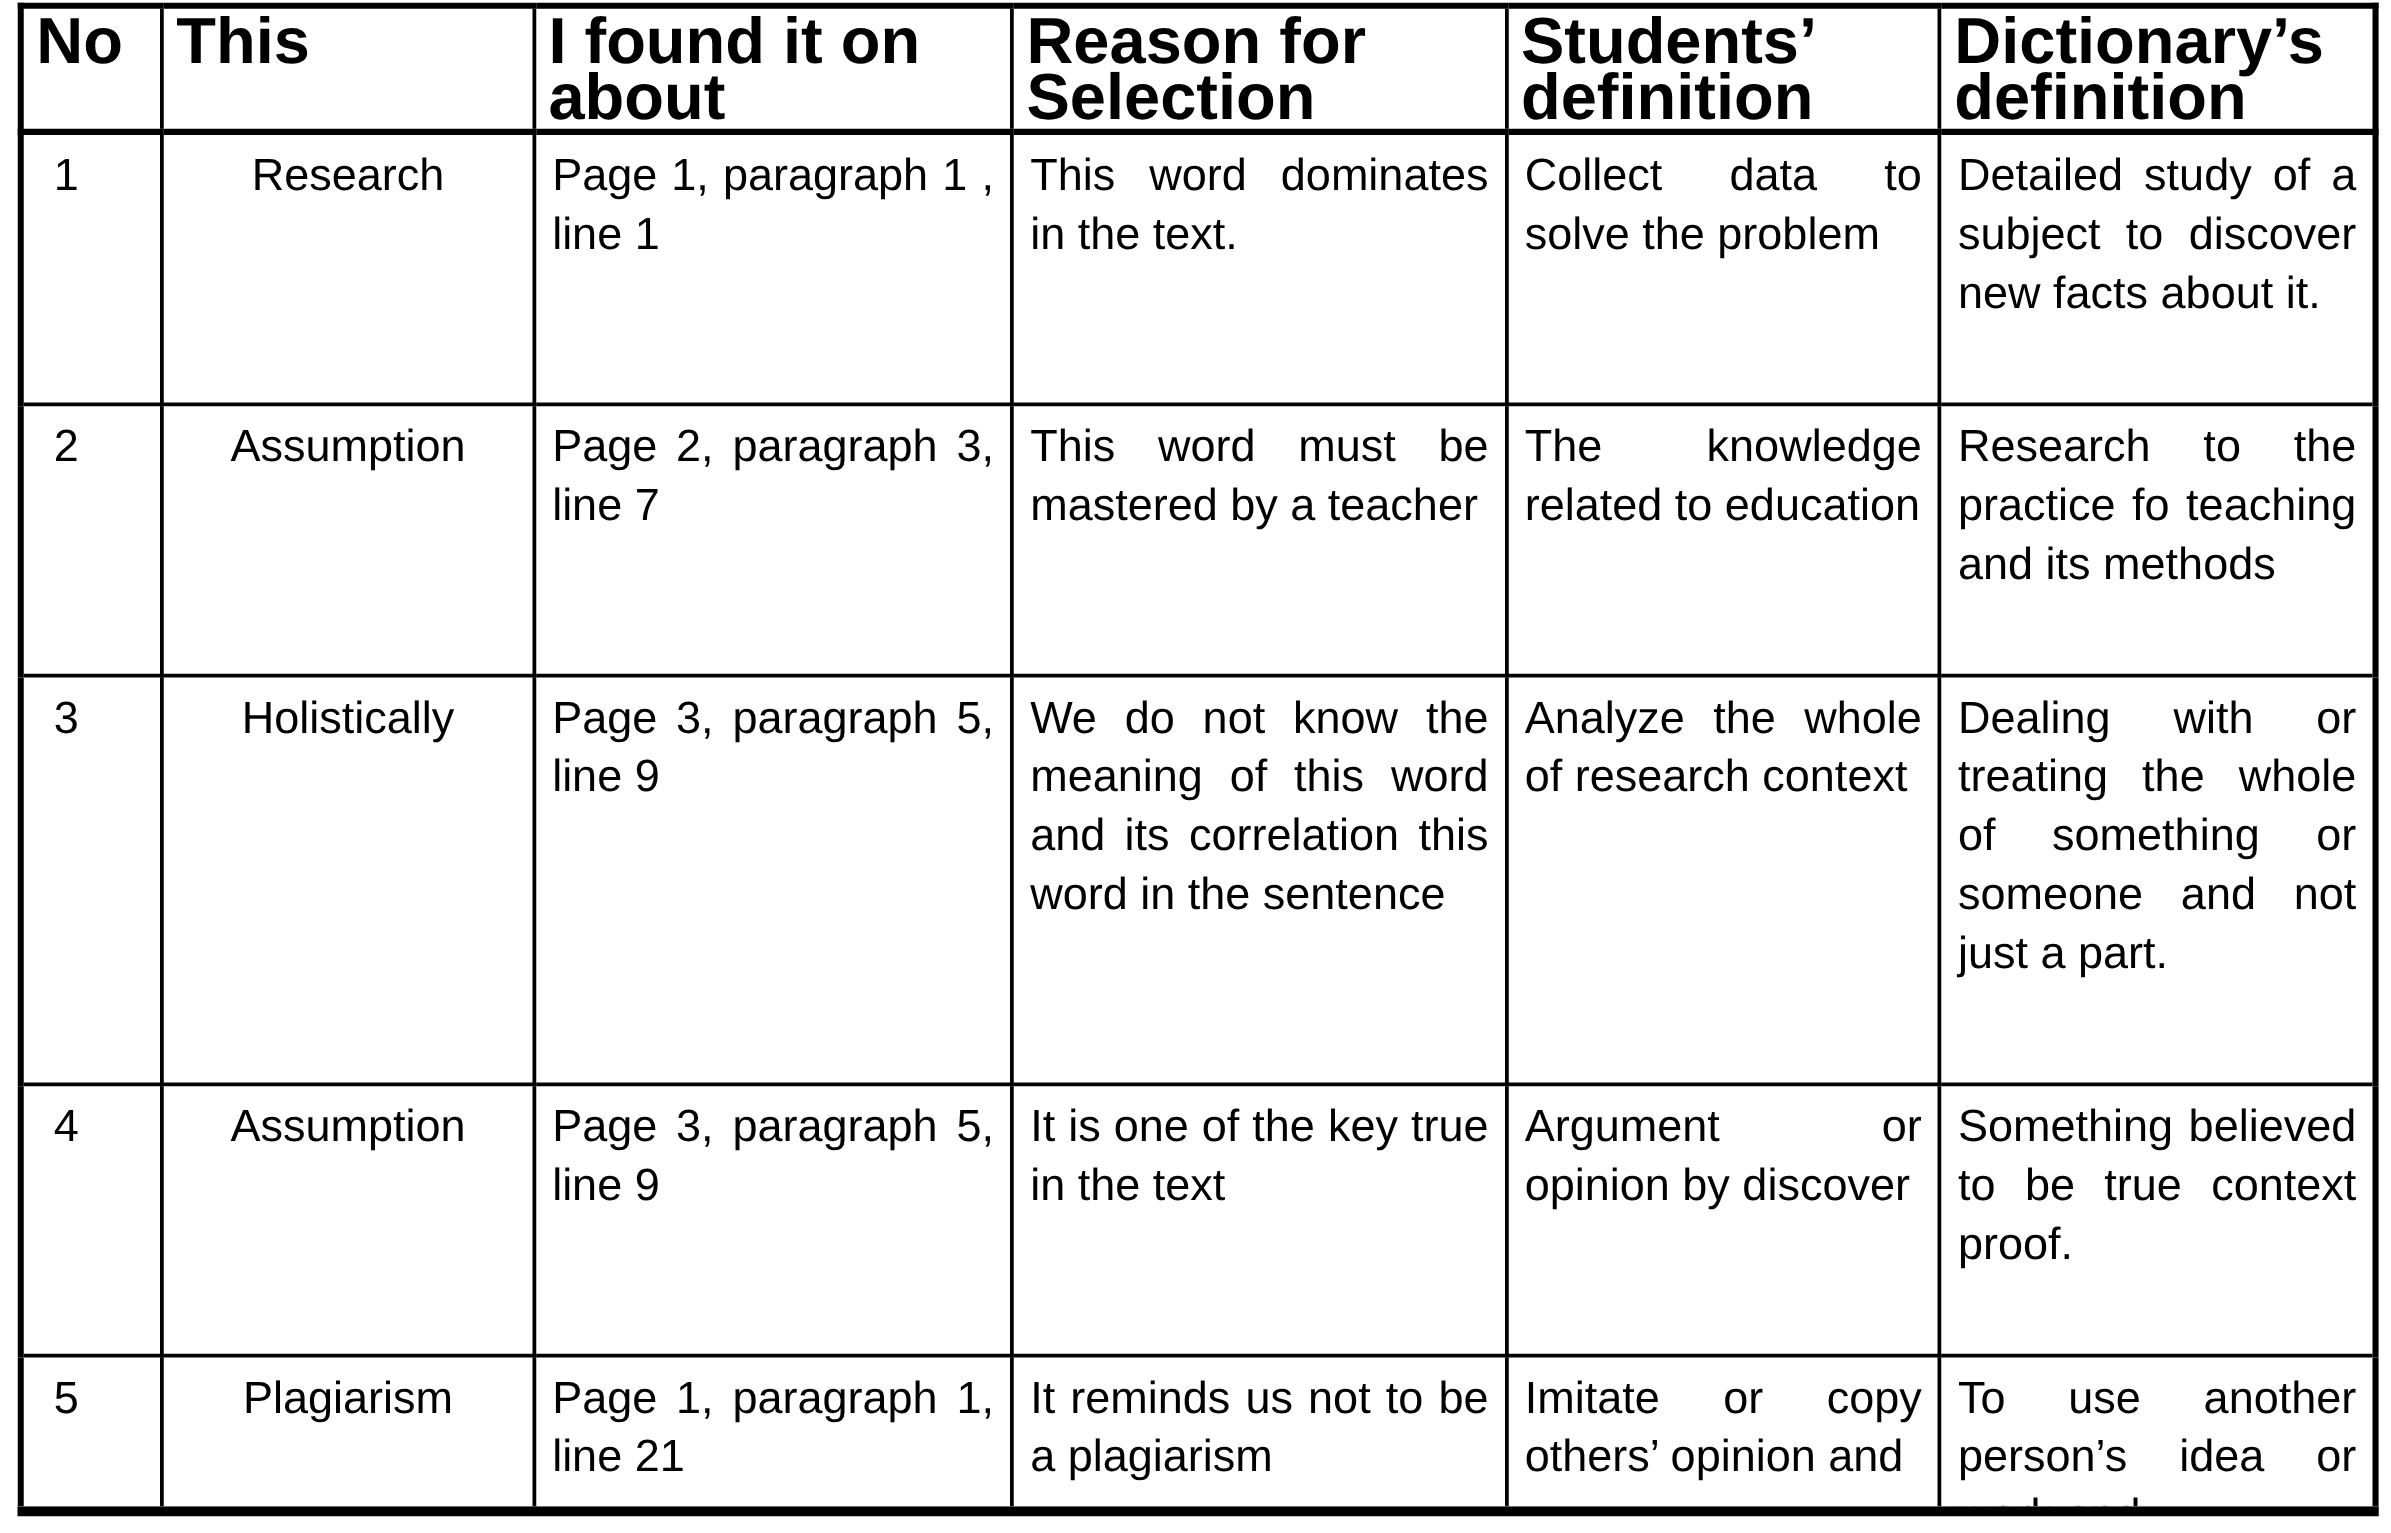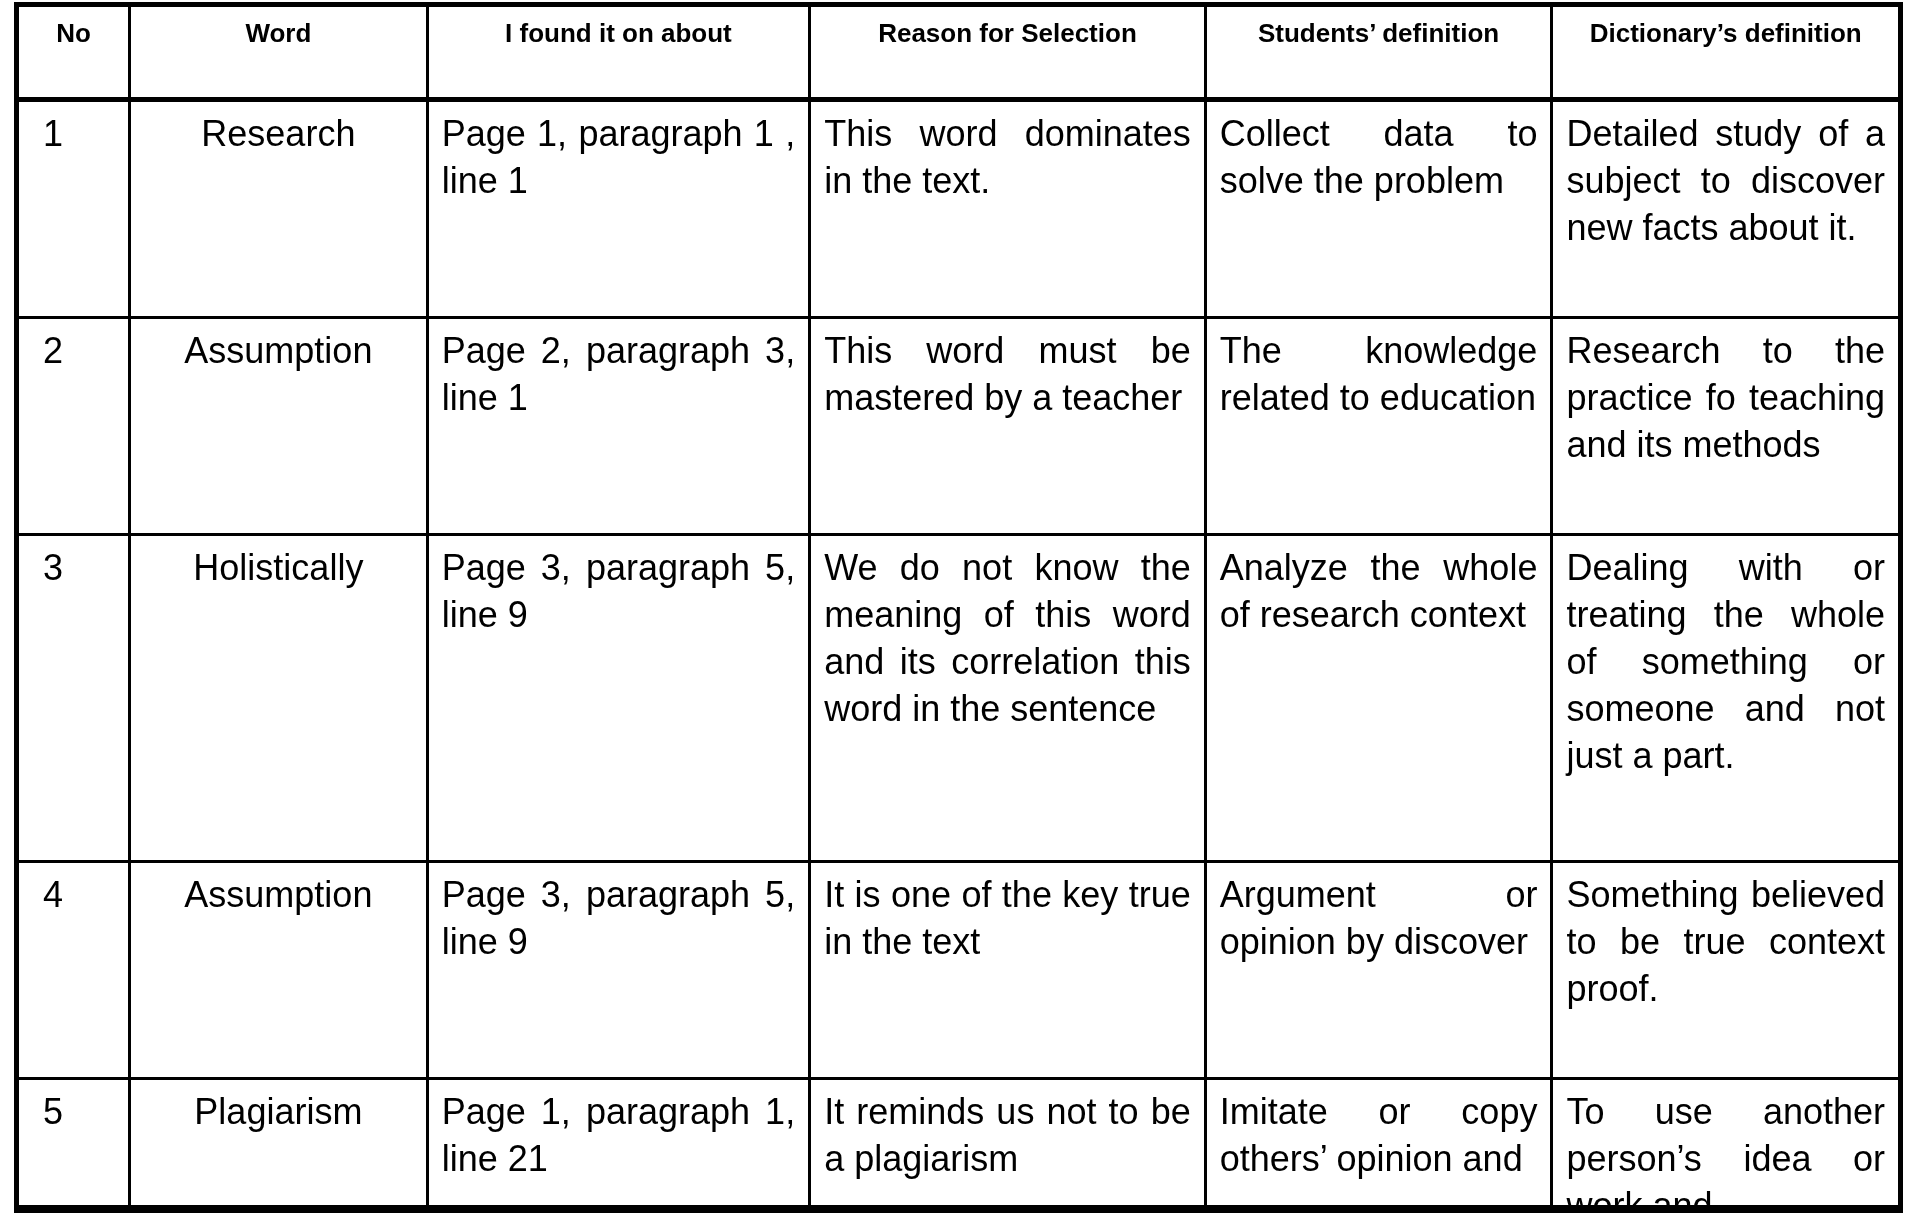--- a/index.html
+++ b/index.html
@@ -31,23 +31,23 @@
   table.vocab-table th,
   table.vocab-table td {
     border: 3px solid #000000;
     vertical-align: top;
     overflow: hidden;
   }
   table.vocab-table th {
     border-top-width: 5px;
     border-bottom-width: 5px;
     font-weight: bold;
-    font-size: 26px;
+    font-size: 52px;
     line-height: 45px;
-    text-align: center;
+    text-align: left;
     padding: 4px 10px 2px 10px;
     height: 84px;
   }
   table.vocab-table th.col-no    { border-left-width: 5px; }
   table.vocab-table th.col-dict  { border-right-width: 5px; }
   table.vocab-table td.edge-l    { border-left-width: 5px; }
   table.vocab-table td.edge-r    { border-right-width: 5px; }
   table.vocab-table td {
     font-size: 36px;
     line-height: 47px;
@@ -76,40 +76,40 @@
       <col style="width:6.0%">
       <col style="width:15.8%">
       <col style="width:20.3%">
       <col style="width:21.0%">
       <col style="width:18.4%">
       <col style="width:18.5%">
     </colgroup>
     <thead>
       <tr>
         <th class="col-no">No</th>
-        <th>Word</th>
+        <th>This</th>
         <th>I found it  on about</th>
         <th>Reason for Selection</th>
         <th>Students’ definition</th>
         <th class="col-dict">Dictionary’s definition</th>
       </tr>
     </thead>
     <tbody>
       <tr class="row-1">
         <td class="no-cell edge-l">1</td>
         <td class="word-cell">Research</td>
         <td>Page 1, paragraph 1 , line 1</td>
         <td>This word dominates in the text.</td>
         <td>Collect data to solve the problem</td>
         <td class="edge-r">Detailed study of a subject to discover new facts about it.</td>
       </tr>
       <tr class="row-2">
         <td class="no-cell edge-l">2</td>
         <td class="word-cell">Assumption</td>
-        <td>Page 2, paragraph 3, line 1</td>
+        <td>Page 2, paragraph 3, line 7</td>
         <td>This word must be mastered by a teacher</td>
         <td>The knowledge related to education</td>
         <td class="edge-r">Research to the practice fo teaching and its methods</td>
       </tr>
       <tr class="row-3">
         <td class="no-cell edge-l">3</td>
         <td class="word-cell">Holistically</td>
         <td>Page 3, paragraph 5, line 9</td>
         <td>We do not know the meaning of this word and its correlation this word in the sentence</td>
         <td>Analyze the whole of research context</td>

